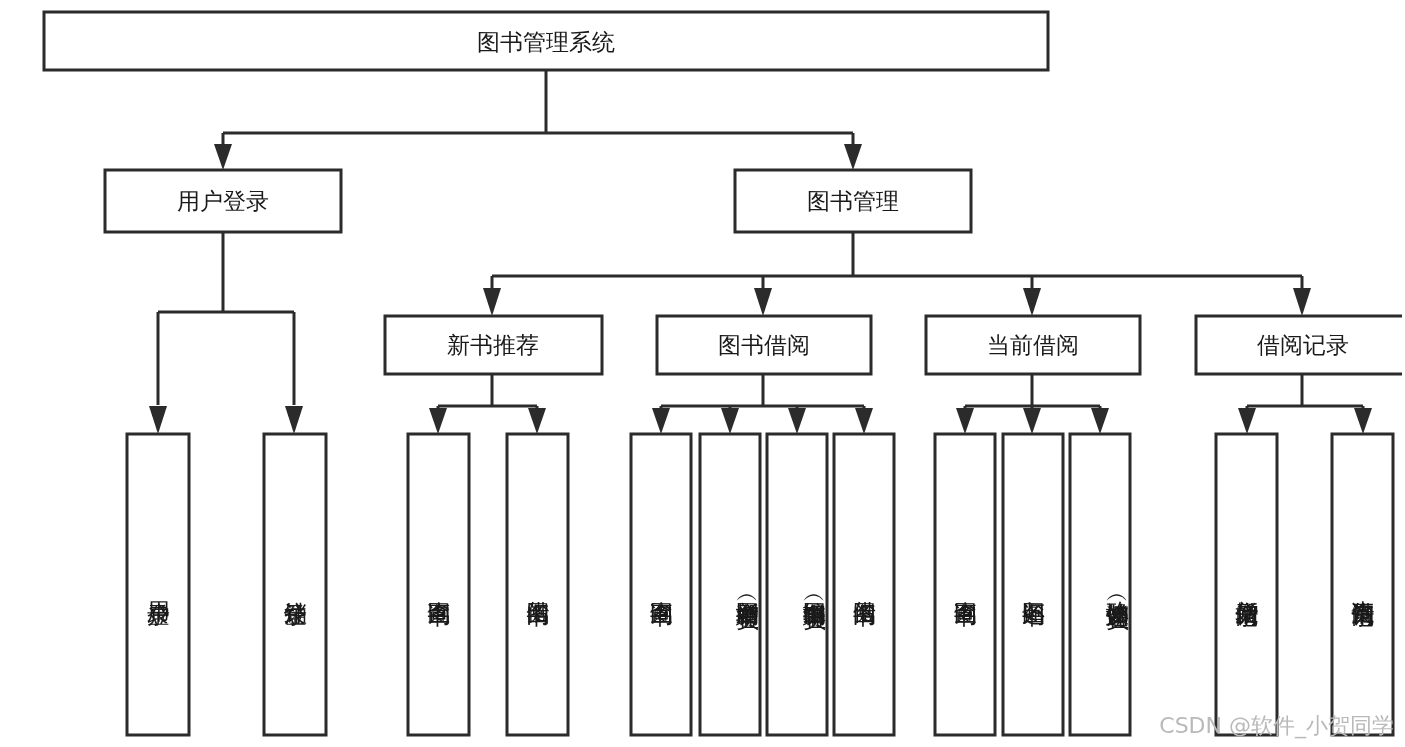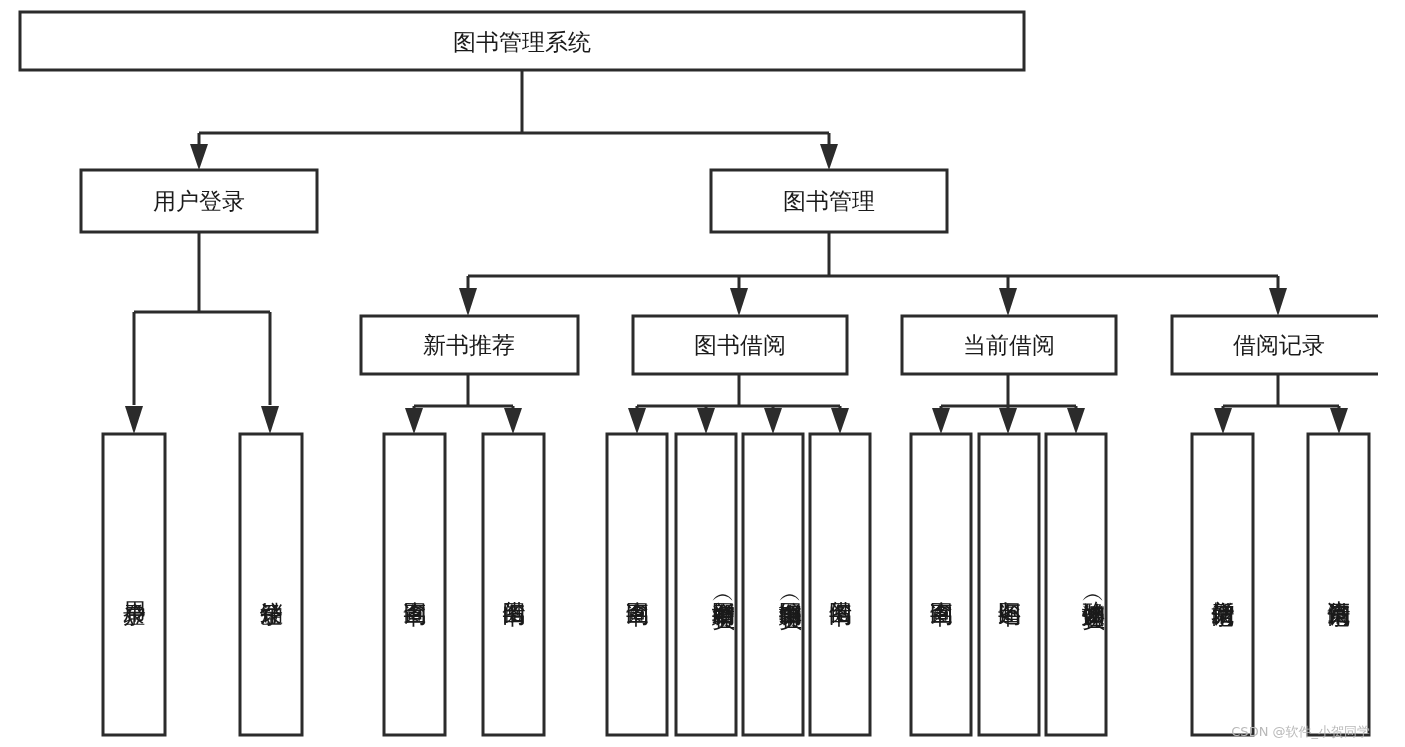--- a/index.html
+++ b/index.html
@@ -10,20 +10,21 @@
   }
   body {
     font-family: "DejaVu Sans", "Liberation Sans", sans-serif;
   }
   #diagram-root {
     position: relative;
     width: 1378px;
     height: 747px;
     background: #ffffff;
     overflow: hidden;
+    margin-left: 24px;
   }
   svg.diagram-svg {
     position: absolute;
     left: 0;
     top: 0;
     width: 1405px;
     height: 747px;
   }
   .node-box {
     fill: #ffffff;
@@ -58,21 +59,21 @@
     color: #1a1a1a;
     white-space: nowrap;
     pointer-events: none;
     text-align: center;
   }
   .watermark {
     position: absolute;
     right: 8px;
     bottom: 6px;
     font-family: "DejaVu Sans", "Liberation Sans", sans-serif;
-    font-size: 13px;
+    font-size: 22px;
     color: #b9b9b9;
     white-space: nowrap;
     pointer-events: none;
   }
 </style>
 </head>
 <body>
 
 <div id="diagram-root">
 

